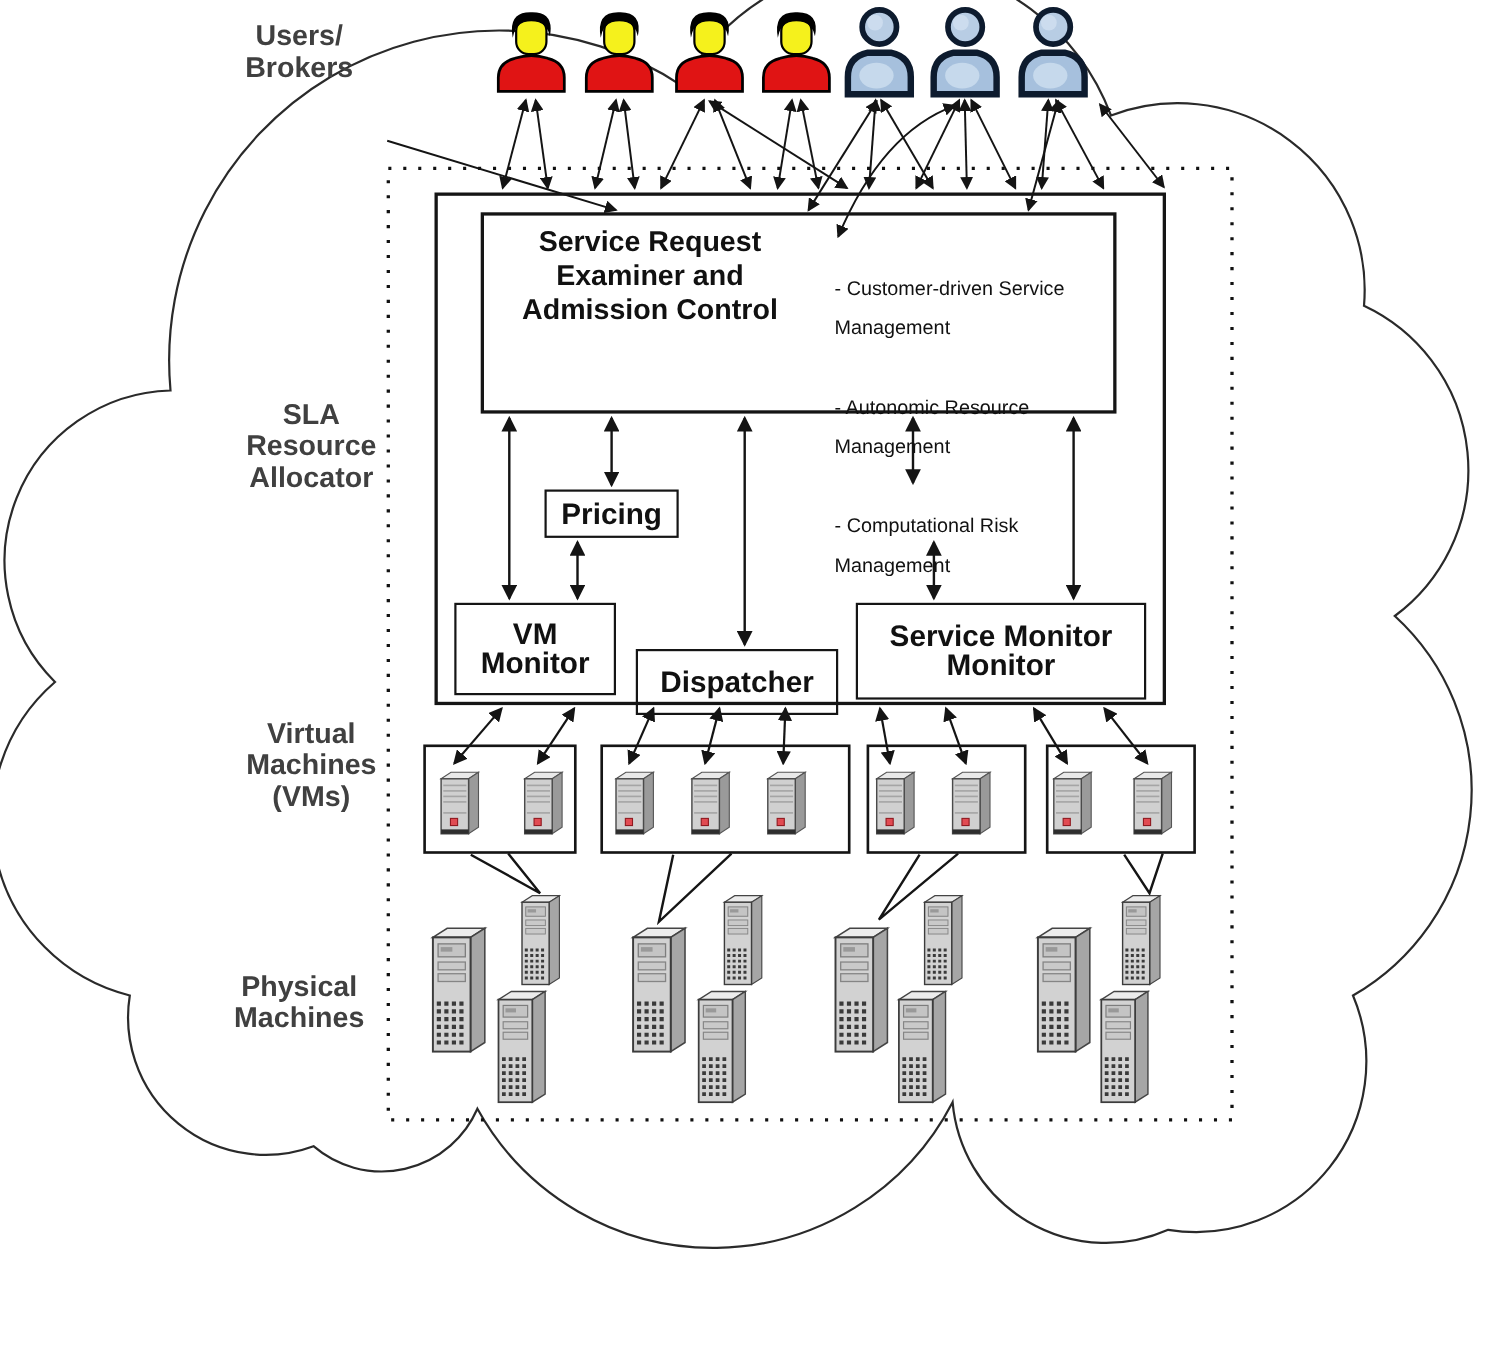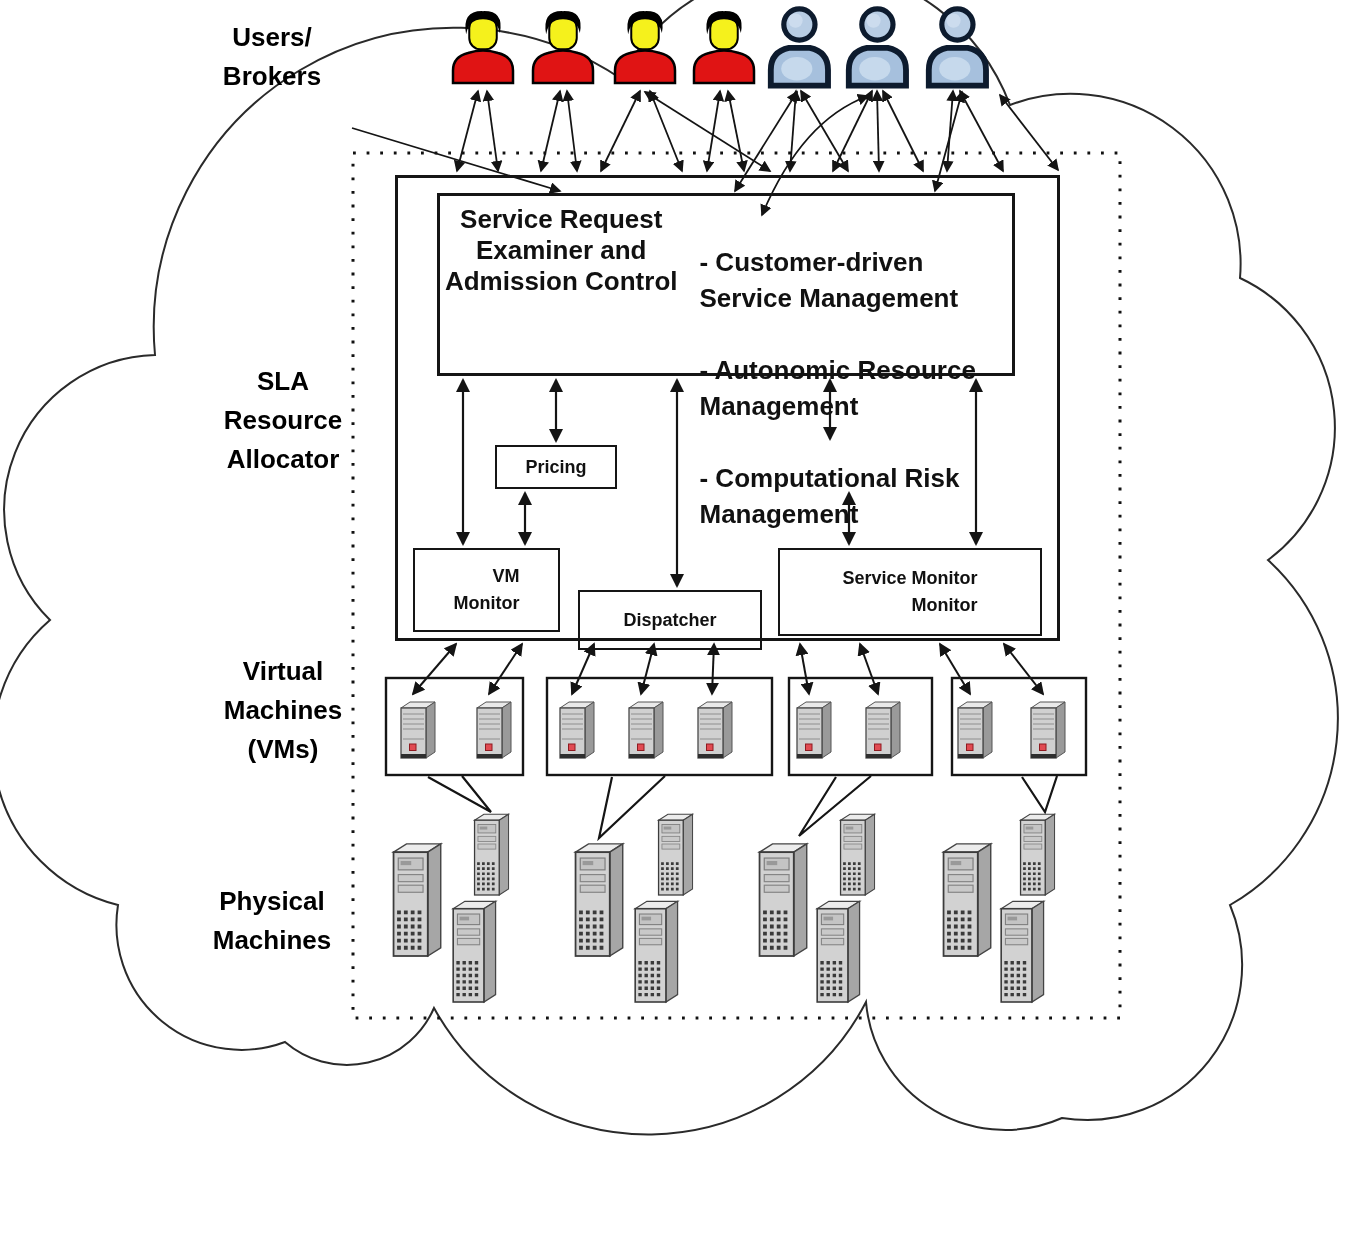--- a/index.html
+++ b/index.html
@@ -2,33 +2,33 @@
 <html><head>
 <meta charset="utf-8">
 <style>
   html,body{margin:0;padding:0;background:#ffffff;}
   .stage{
     position:relative;width:1364px;height:1238px;background:#fff;overflow:hidden;
     font-family:"Liberation Sans","DejaVu Sans",sans-serif;color:#111;
   }
   .underlay{position:absolute;left:0;top:0;width:1364px;height:1238px;}
   .side-label{
-    position:absolute;font-weight:bold;font-size:26px;line-height:39px;
-    text-align:center;white-space:pre-line;color:#000000;
+    position:absolute;font-weight:bold;font-size:26px;line-height:29px;
+    text-align:center;white-space:pre-line;color:#404040;
   }
   .box{
     position:absolute;box-sizing:border-box;border:3px solid #151515;background:transparent;
     display:flex;align-items:center;justify-content:center;text-align:center;
     font-weight:bold;color:#111;white-space:pre-line;
   }
-  .comp{font-size:18px;line-height:27px;border-width:2.5px;text-align:right;}
+  .comp{font-size:27px;line-height:27px;border-width:2.5px;}
   .sla-outer{border-width:3px;}
   .sreac{flex-direction:row;justify-content:flex-start;align-items:stretch;border-width:3px;}
   .sreac-title{font-size:26px;line-height:31px;font-weight:bold;text-align:center;margin-top:8px;white-space:pre-line;}
-  .sreac-bullets{margin-top:12px;padding-left:17px;text-align:left;font-weight:bold;font-size:26px;line-height:36px;}
+  .sreac-bullets{margin-top:12px;padding-left:17px;text-align:left;font-weight:normal;font-size:18px;line-height:36px;}
 </style>
 </head>
 <body>
 
 <div class="stage">
 
   <svg class="underlay" viewBox="0 0 1364 1238">
     <defs>
       <marker id="m" viewBox="0 0 10 10" refX="8.6" refY="5" markerWidth="6.5" markerHeight="6.5" orient="auto-start-reverse" markerUnits="strokeWidth">
         <path d="M0 0 L10 5 L0 10 z" fill="#141414"></path>

